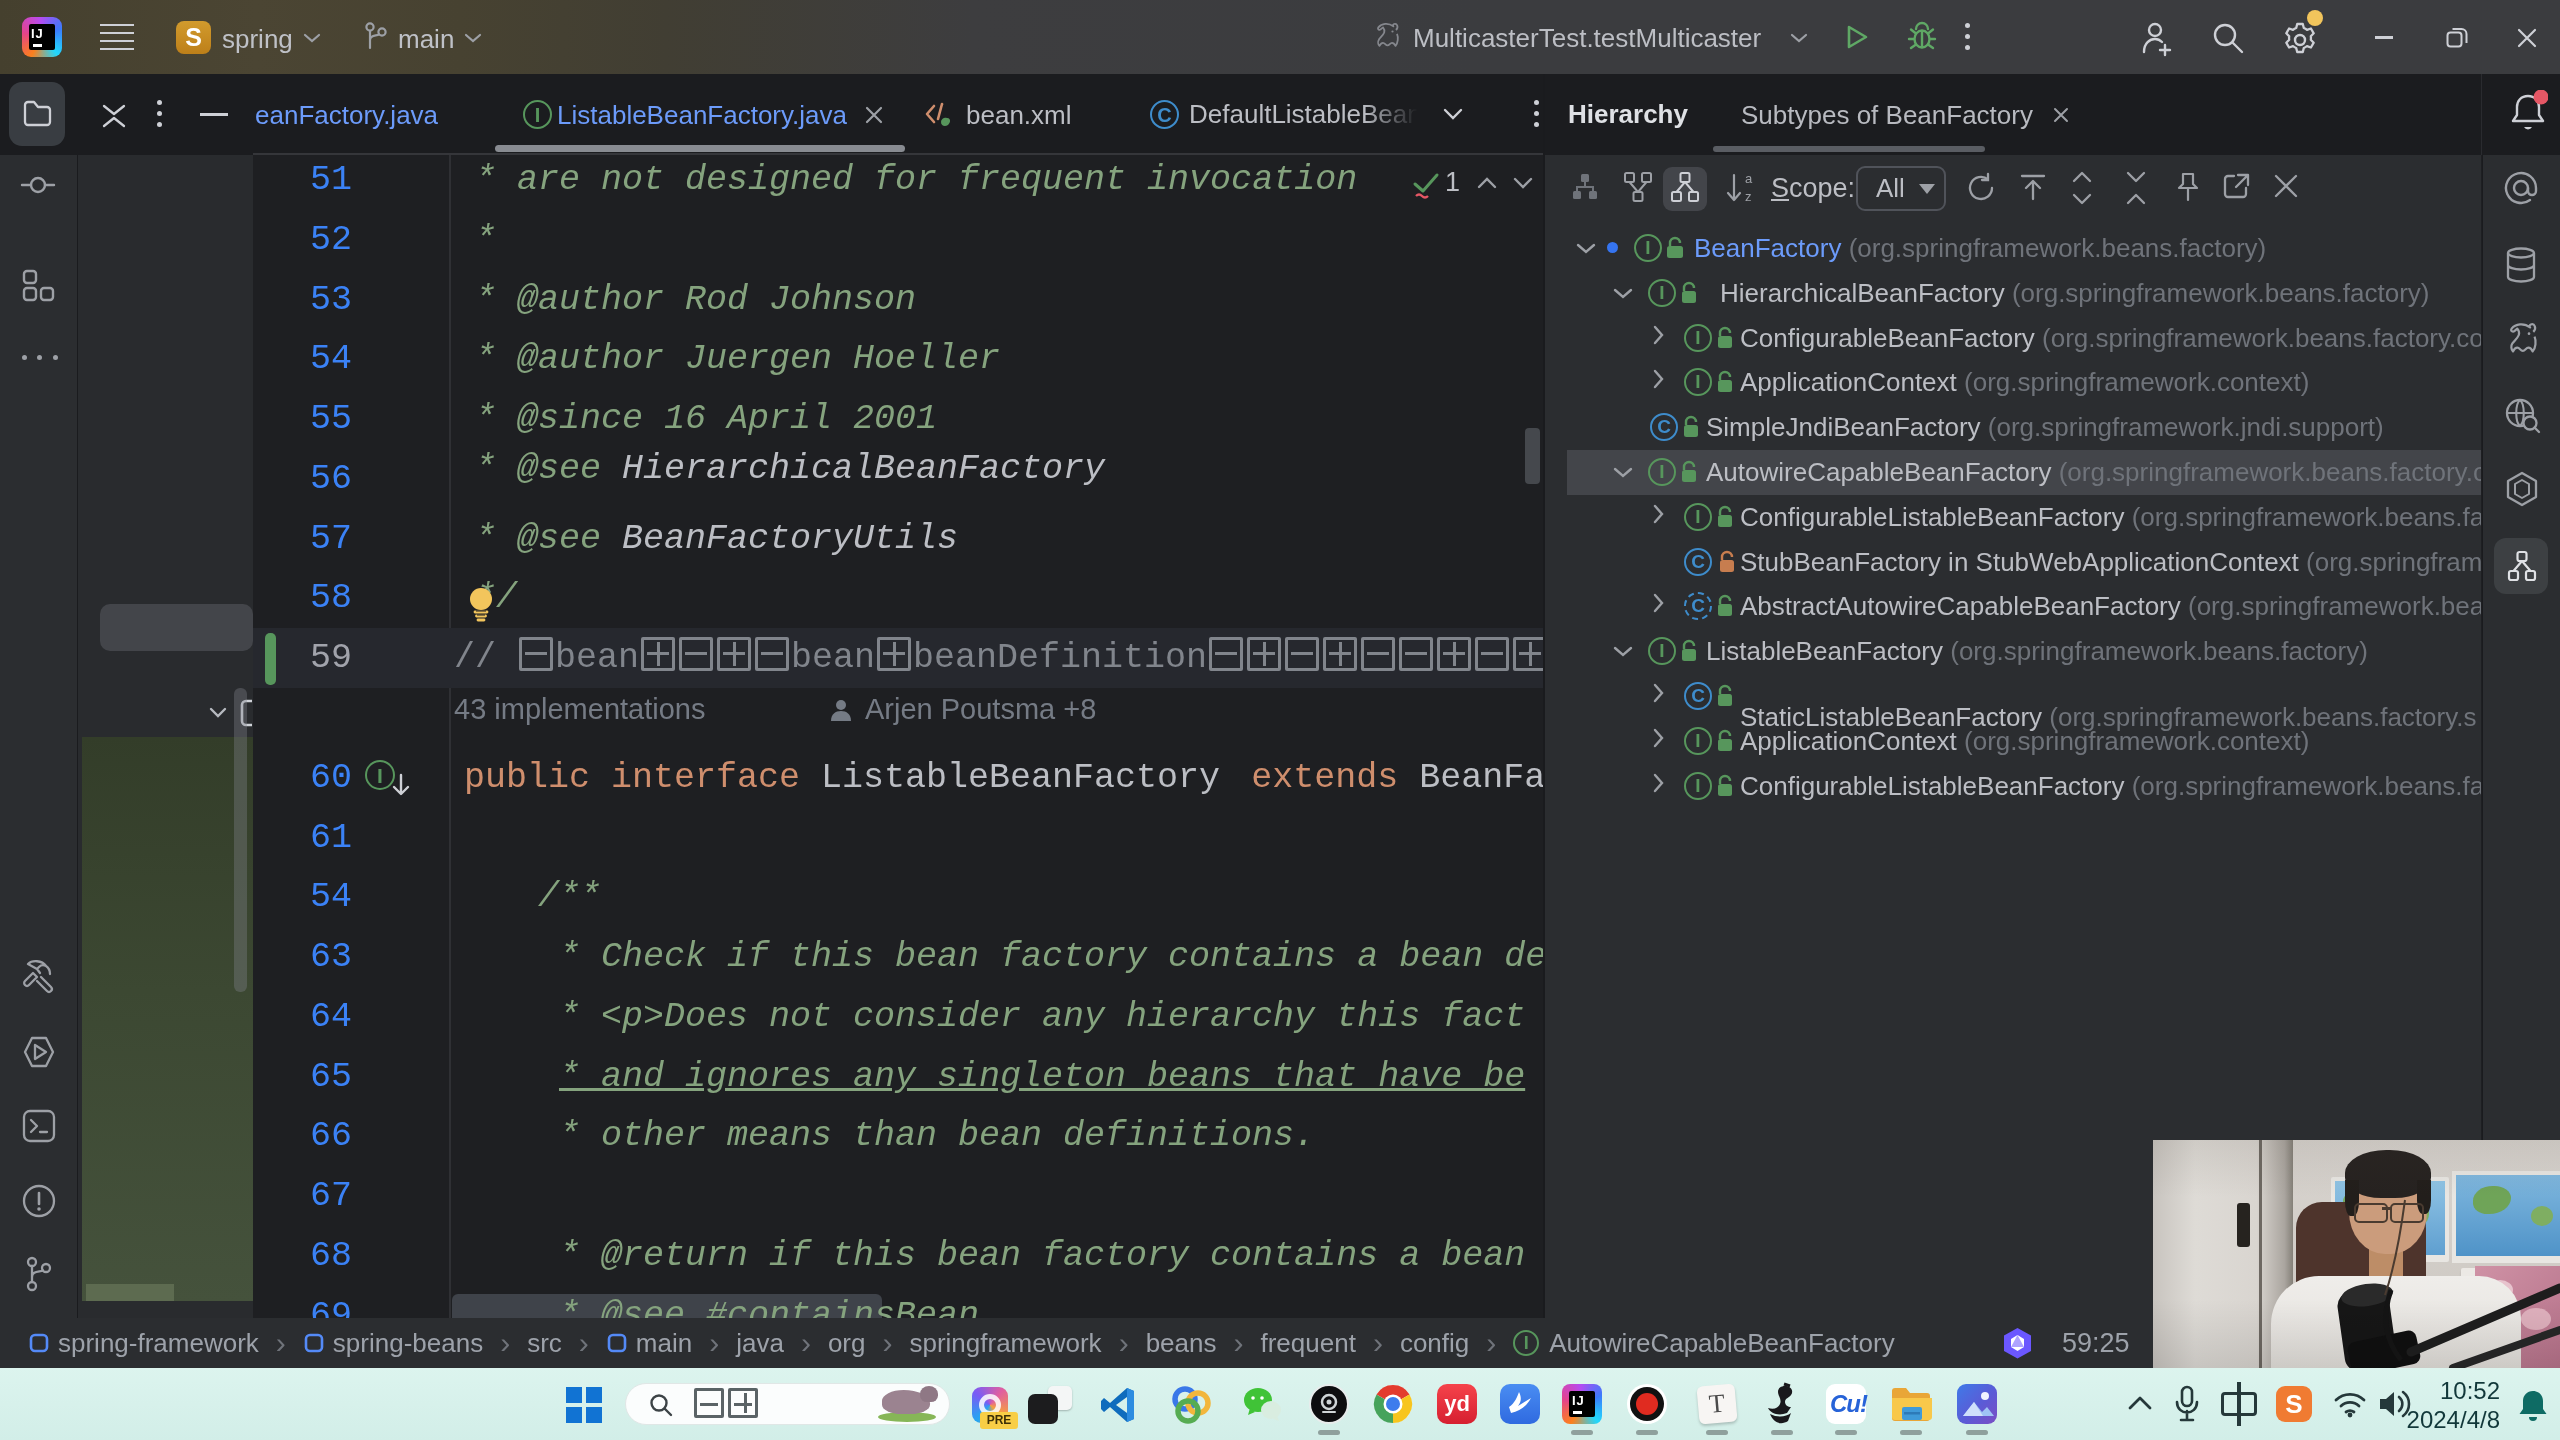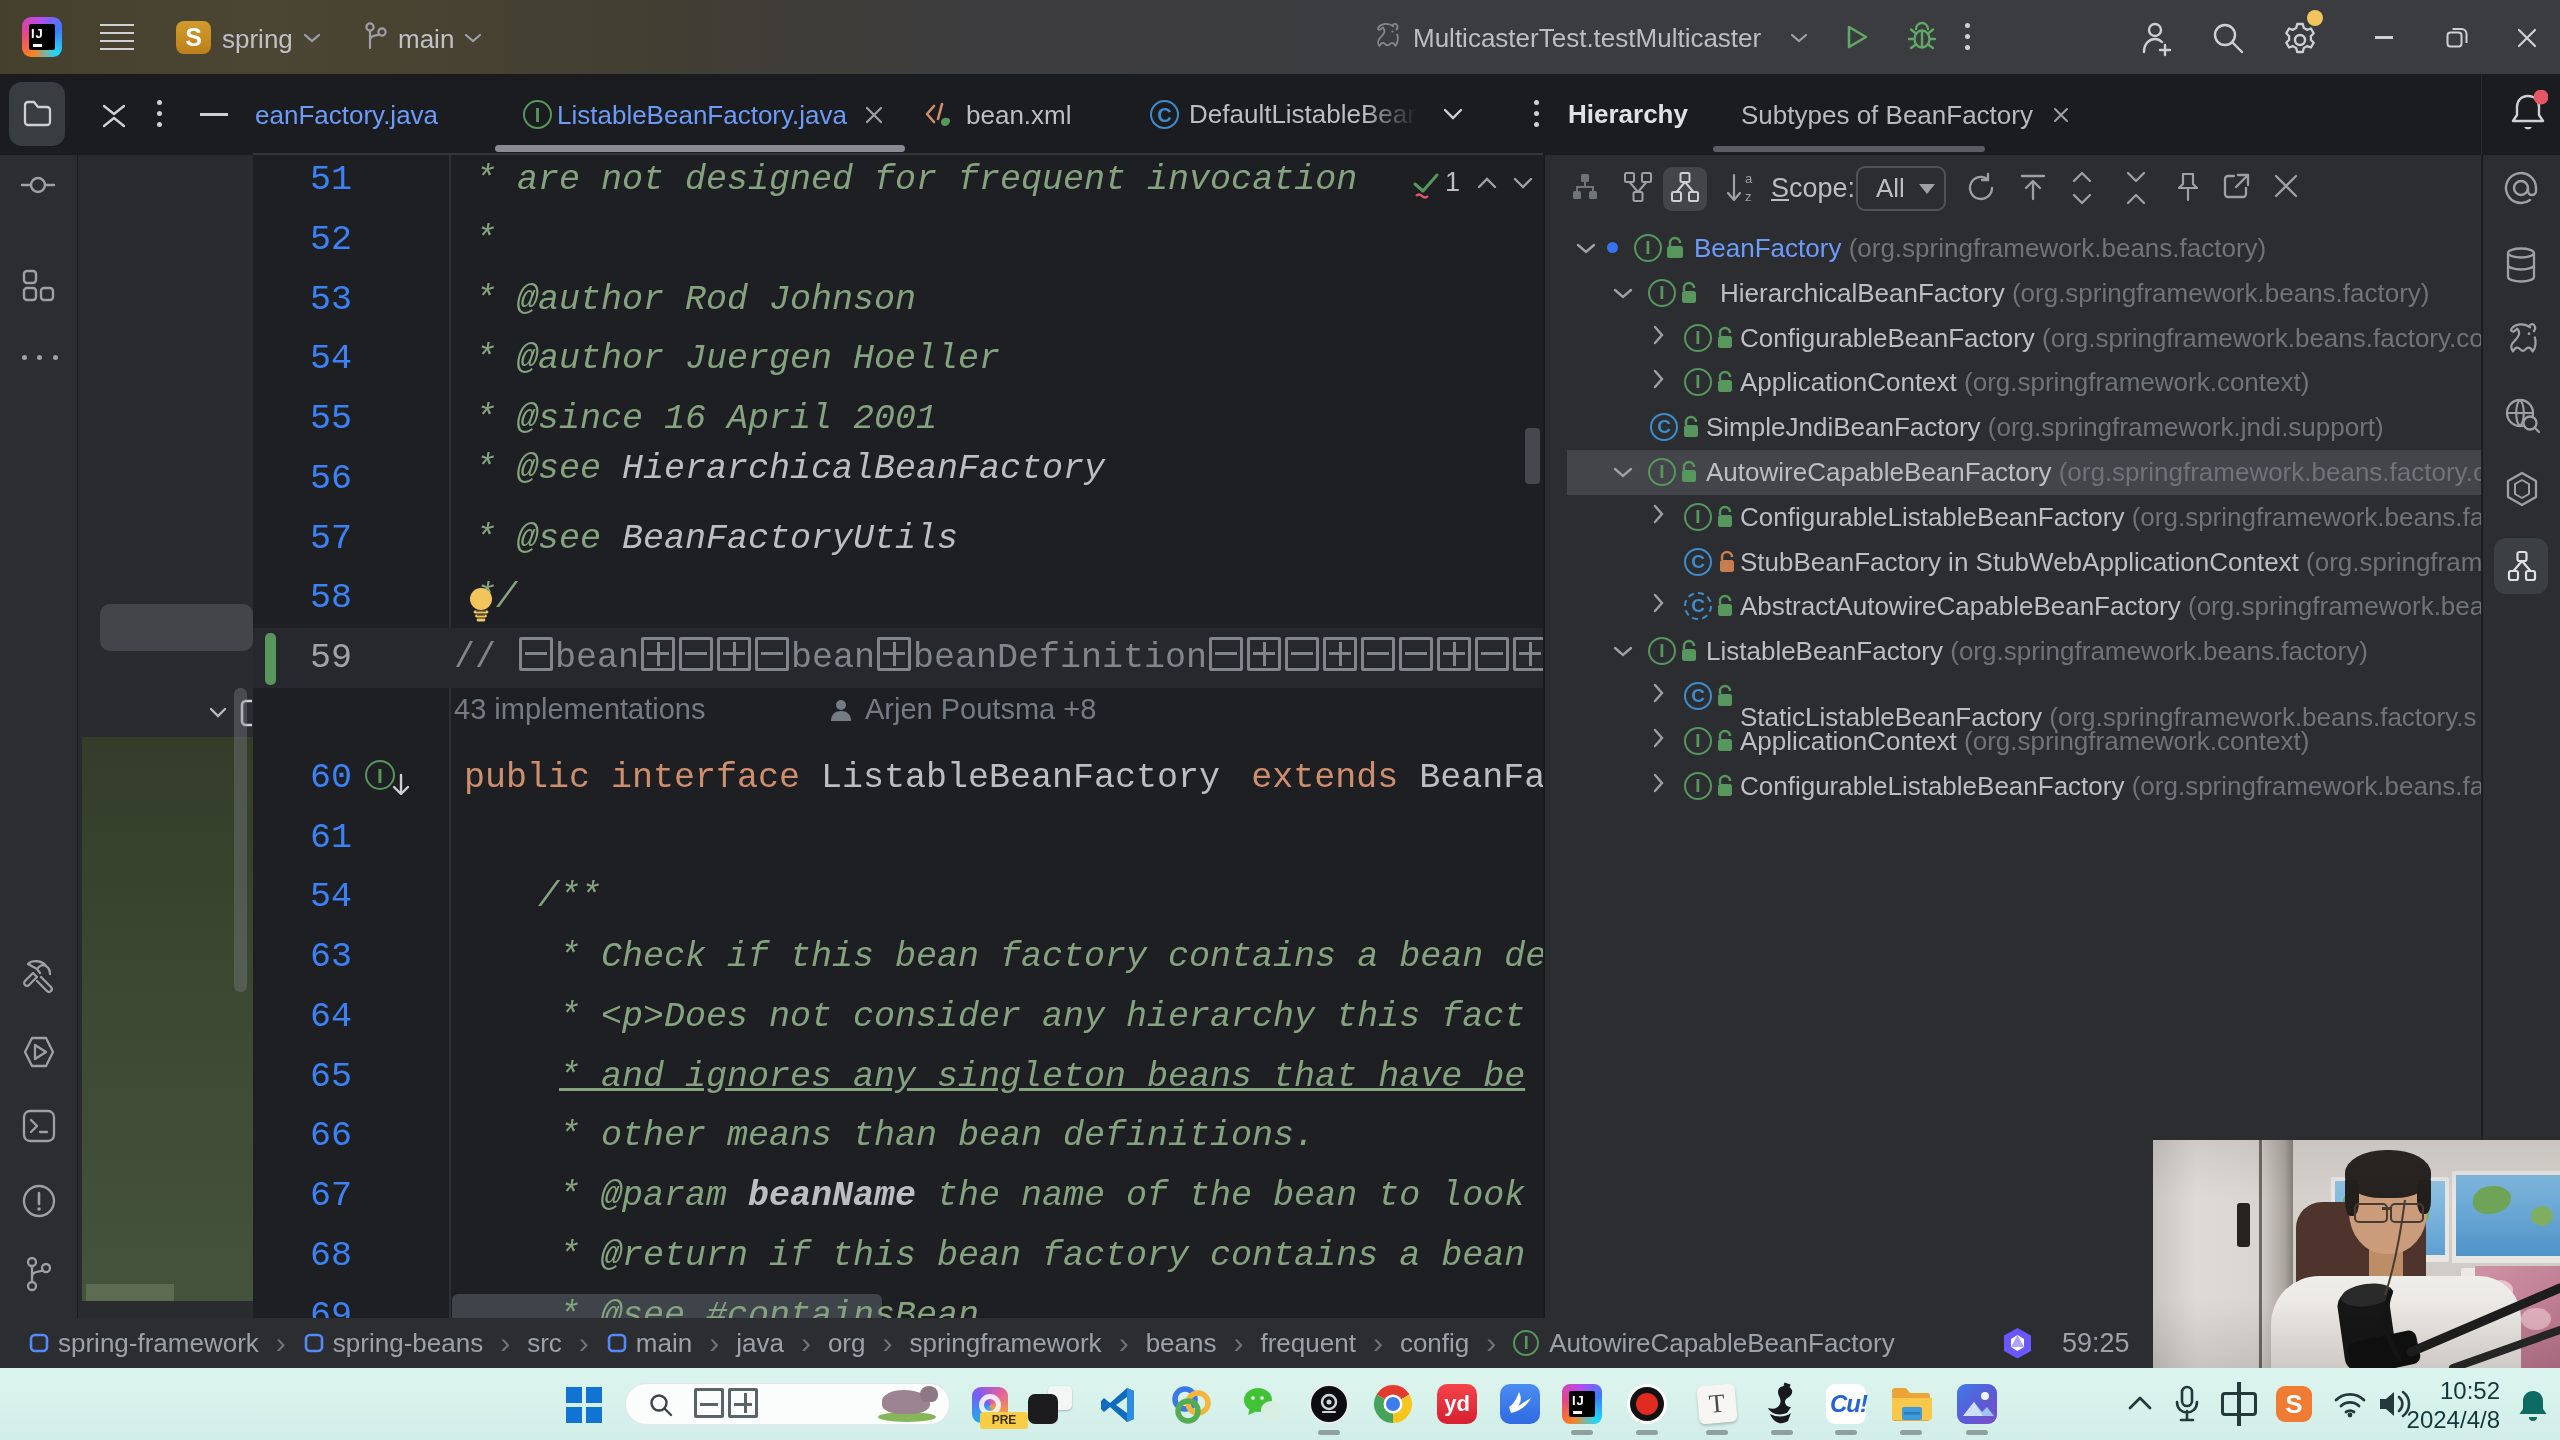--- a/index.html
+++ b/index.html
@@ -295,21 +295,20 @@
         <circle cx="13" cy="8" r="5" fill="#757b85"></circle>
         <path d="M3 24 c0-7 4.5-10 10-10 s10 3 10 10 Z" fill="#757b85"></path>
       </svg>
   <div class="abs" style="left:612px;top:538px;height:50px;color:#757b85;font-size:29px;">Arjen Poutsma +8</div>
   <div class="code" style="left:201px;top:593px;"><span class="kw">public interface </span><span class="wt">ListableBeanFactory</span><span class="kw"> extends </span><span class="wt">BeanFa</span></div>
   <div class="code doc" style="left:285px;top:712px;">/**</div>
   <div class="code doc" style="left:306px;top:772px;">* Check if this bean factory contains a bean de</div>
   <div class="code doc" style="left:306px;top:832px;">* &lt;p&gt;Does not consider any hierarchy this fact</div>
   <div class="code doc" style="left:306px;top:892px;text-decoration:underline;">* and ignores any singleton beans that have be</div>
   <div class="code doc" style="left:306px;top:951px;">* other means than bean definitions.</div>
-  <div class="code doc" style="left:306px;top:1011px;">* @param <span class="wt" style="font-weight:bold;">beanName</span> the name of the bean to look</div>
   <div class="code doc" style="left:306px;top:1071px;">* @return if this bean factory contains a bean</div>
   <div class="code doc" style="left:306px;top:1131px;">* @see #containsBean</div>
 
   <svg class="abs" style="left:211px;top:431px;" width="34" height="38" viewBox="0 0 34 38">
     <circle cx="17" cy="13" r="11" fill="#f2c55c"></circle>
     <path d="M11 26 h12 M12.5 30 h9 M14 34 h6" stroke="#f2c55c" stroke-width="2.8" stroke-linecap="round"></path>
     <path d="M12 25 h10 M13 29 h8" stroke="#1e1f22" stroke-width="1.2"></path>
   </svg>
 
   <div class="abs" style="left:112px;top:605px;width:30px;height:30px;border:2.4px solid #57965c;border-radius:50%;color:#57965c;font-size:21px;font-weight:bold;text-align:center;line-height:27px;box-sizing:border-box;">I</div>
@@ -648,21 +647,21 @@
         <circle cx="11" cy="11" r="7.5" stroke="#3c4346" stroke-width="2.4" fill="none"></circle>
         <path d="M16.5 16.5 L23 23" stroke="#3c4346" stroke-width="2.4" stroke-linecap="round"></path>
       </svg>
   <div class="abs" style="left:692px;top:20px;color:#5a6366;"><span class="cjk s"></span><span class="cjk s v"></span></div>
   <div class="abs" style="left:878px;top:44px;width:58px;height:10px;background:#86b657;border-radius:50%;"></div>
   <div class="abs" style="left:882px;top:22px;width:48px;height:24px;background:#9b8390;border-radius:45% 55% 40% 40%;"></div>
   <div class="abs" style="left:920px;top:18px;width:18px;height:16px;background:#8f7885;border-radius:50% 50% 40% 40%;"></div>
 
   <div class="abs" style="left:972px;top:19px;width:36px;height:36px;border-radius:9px;background:conic-gradient(from 220deg,#25a5f2,#7a5bf5,#e05fa0,#f6a23b,#25a5f2);"></div>
   <div class="abs" style="left:979px;top:26px;width:22px;height:22px;border-radius:50%;border:5px solid rgba(255,255,255,0.85);box-sizing:border-box;"></div>
-  <div class="abs" style="left:980px;top:44px;width:48px;height:17px;background:#f8ce46;border-radius:3px;color:#3d3007;font-size:12px;font-weight:bold;text-align:center;line-height:17px;">PRE</div>
+  <div class="abs" style="left:980px;top:44px;width:38px;height:17px;background:#f8ce46;border-radius:3px;color:#3d3007;font-size:12px;font-weight:bold;text-align:center;line-height:17px;">PRE</div>
 
   <div class="abs" style="left:1048px;top:18px;width:24px;height:24px;background:#f4f6f6;border-radius:5px;box-shadow:0 1px 2px rgba(0,0,0,0.25);"></div>
   <div class="abs" style="left:1028px;top:26px;width:30px;height:30px;background:#1c1c1e;border-radius:7px;"></div>
 
   <svg class="abs" style="left:1100px;top:18px;" width="38" height="38" viewBox="0 0 38 38">
     <path d="M27 2 L34 5 V33 L27 36 L10 21 L4 26 L1 23 V15 L4 12 L10 17 Z M27 11 L16 19 L27 27 Z" fill="#0f6cbd"></path>
     <path d="M27 2 L34 5 V33 L27 36 Z" fill="#2d8ce0"></path>
   </svg>
 
   <svg class="abs" style="left:1170px;top:17px;" width="42" height="40" viewBox="0 0 42 40">

